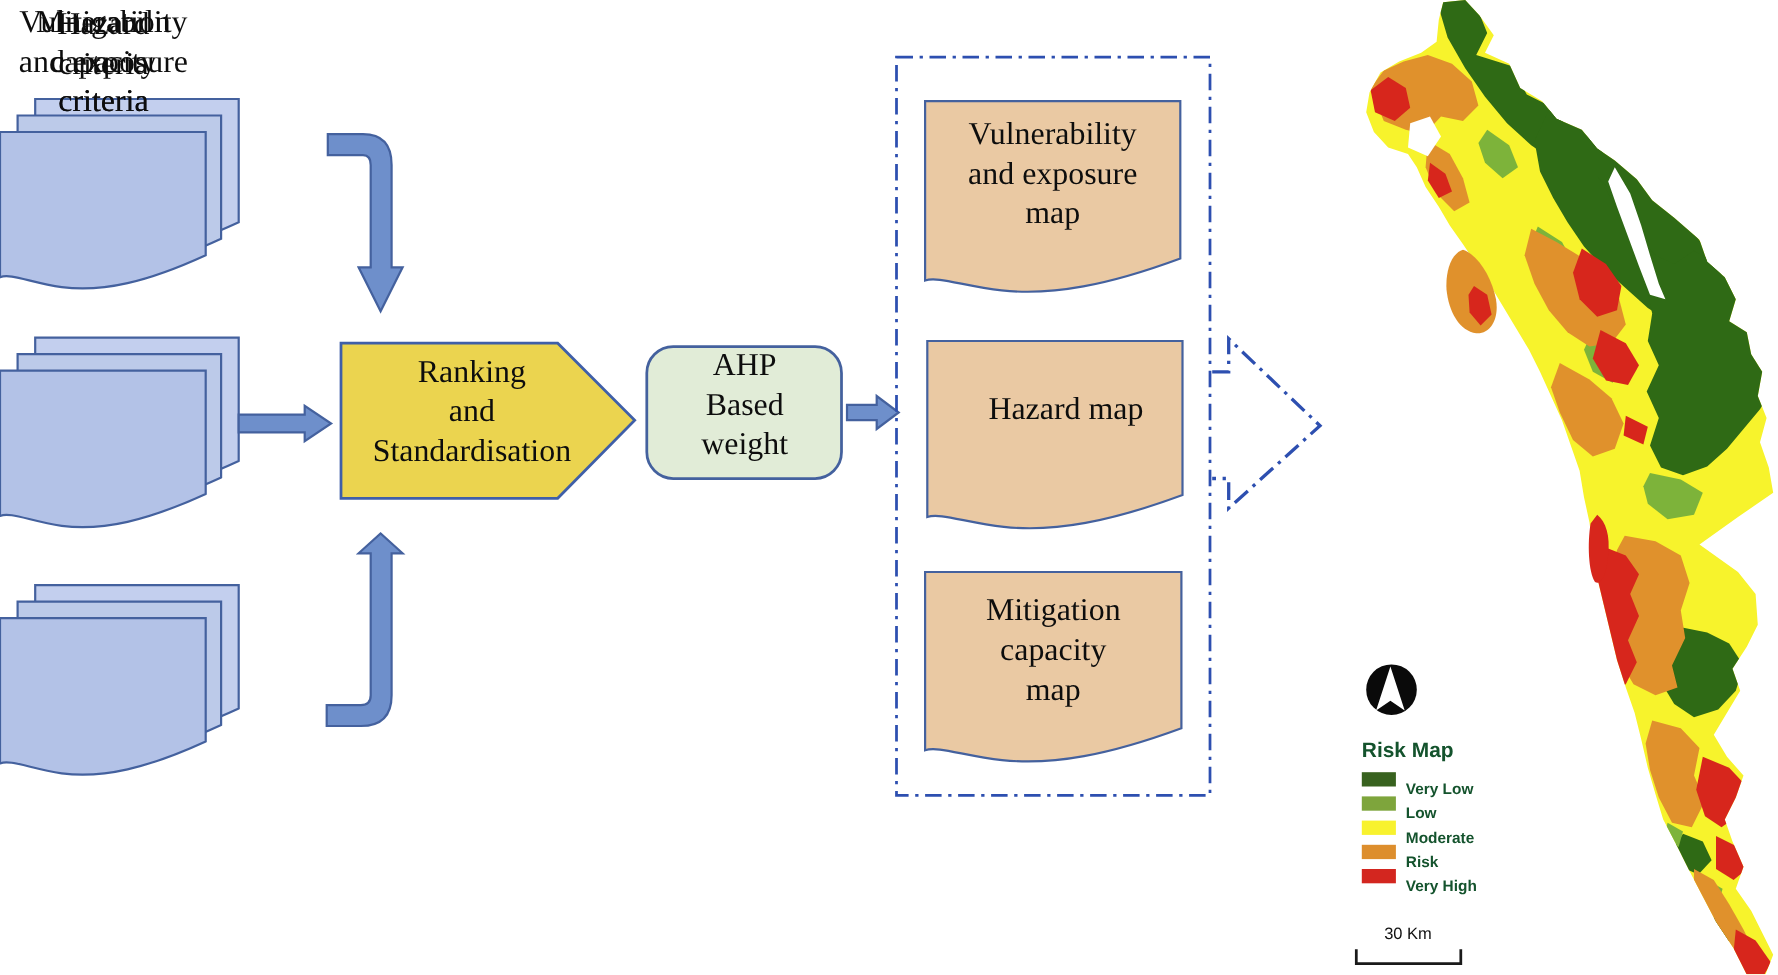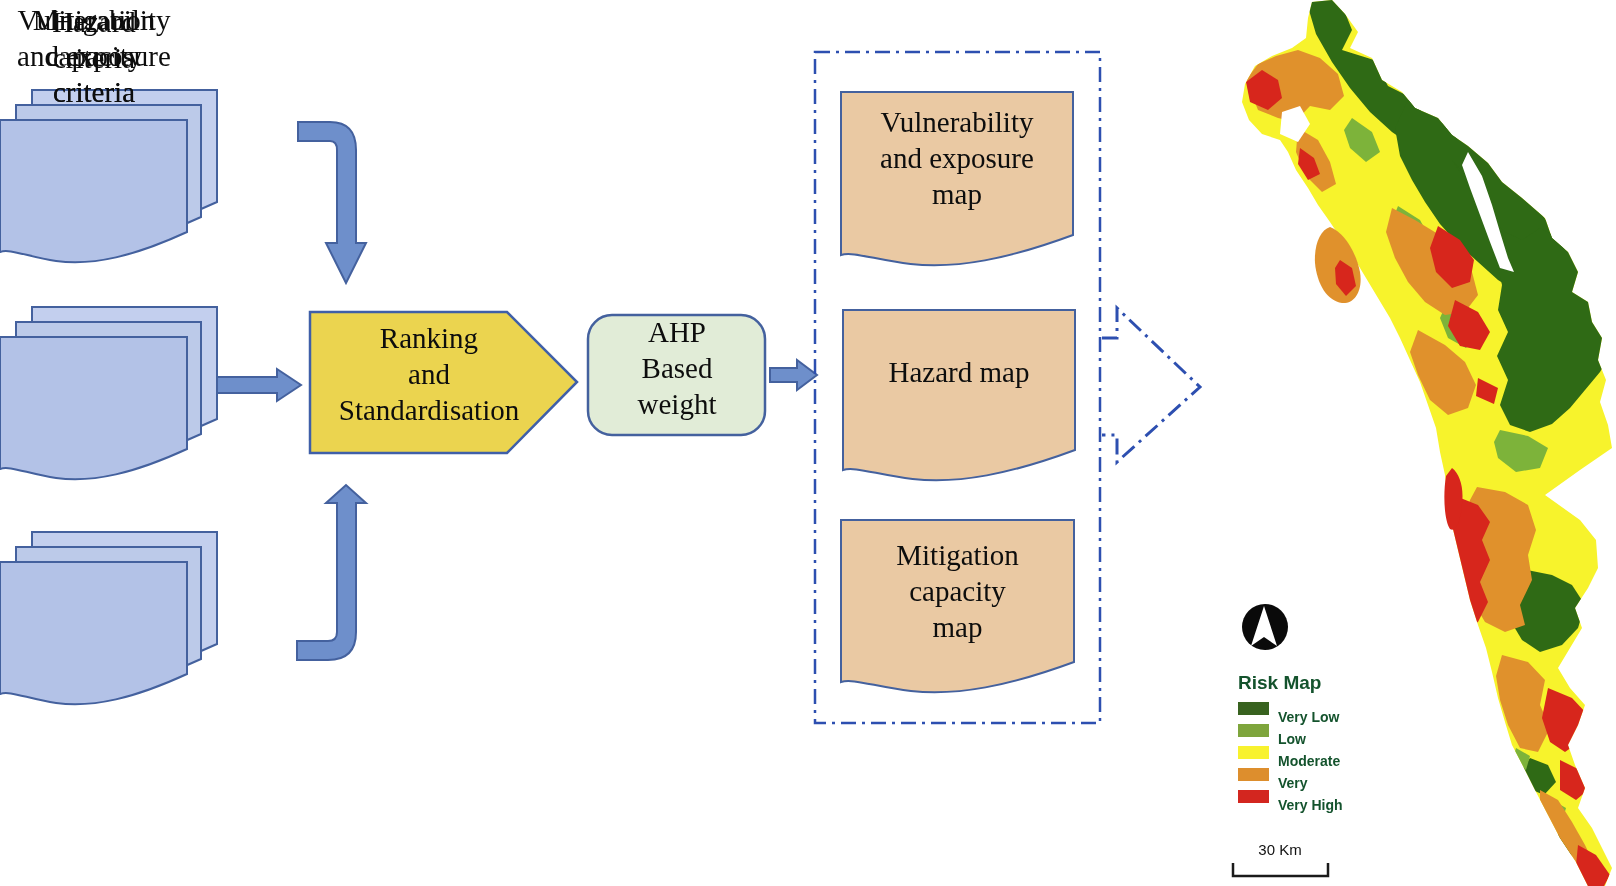--- a/index.html
+++ b/index.html
@@ -190,42 +190,42 @@
   <div class="lbl" style="left:315;top:319px;width:228px;height:110px;left:315px;">Ranking
 and
 Standardisation</div>
   <div class="lbl" style="left:590px;top:313px;width:174px;height:110px;">AHP
 Based
 weight</div>
 
   <div class="lbl" style="left:843px;top:102px;width:228px;height:112px;">Vulnerability
 and exposure
 map</div>
-  <div class="lbl" style="left:845px;top:352px;width:228px;height:40px;">Hazard map</div>
+  <div class="lbl" style="left:845px;top:352px;width:228px;height:40px;padding-left:10px;">Hazard map</div>
   <div class="lbl" style="left:843px;top:535px;width:229px;height:112px;">Mitigation
 capacity
 map</div>
 
   <div class="legend">
     <div class="legend-title">Risk Map</div>
     <div class="legend-row">
       <span class="swatch" style="background: rgb(56, 98, 31);"></span>
       <span class="legend-label">Very Low</span>
     </div>
     <div class="legend-row">
       <span class="swatch" style="background: rgb(126, 165, 60);"></span>
       <span class="legend-label">Low</span>
     </div>
     <div class="legend-row">
       <span class="swatch" style="background: rgb(248, 242, 46);"></span>
       <span class="legend-label">Moderate</span>
     </div>
     <div class="legend-row">
       <span class="swatch" style="background: rgb(221, 142, 45);"></span>
-      <span class="legend-label">Very</span>
+      <span class="legend-label">Risk</span>
     </div>
     <div class="legend-row">
       <span class="swatch" style="background: rgb(211, 38, 31);"></span>
       <span class="legend-label">Very High</span>
     </div>
   </div>
 
   <div class="scale-label">30 Km</div>
 </div>
 

